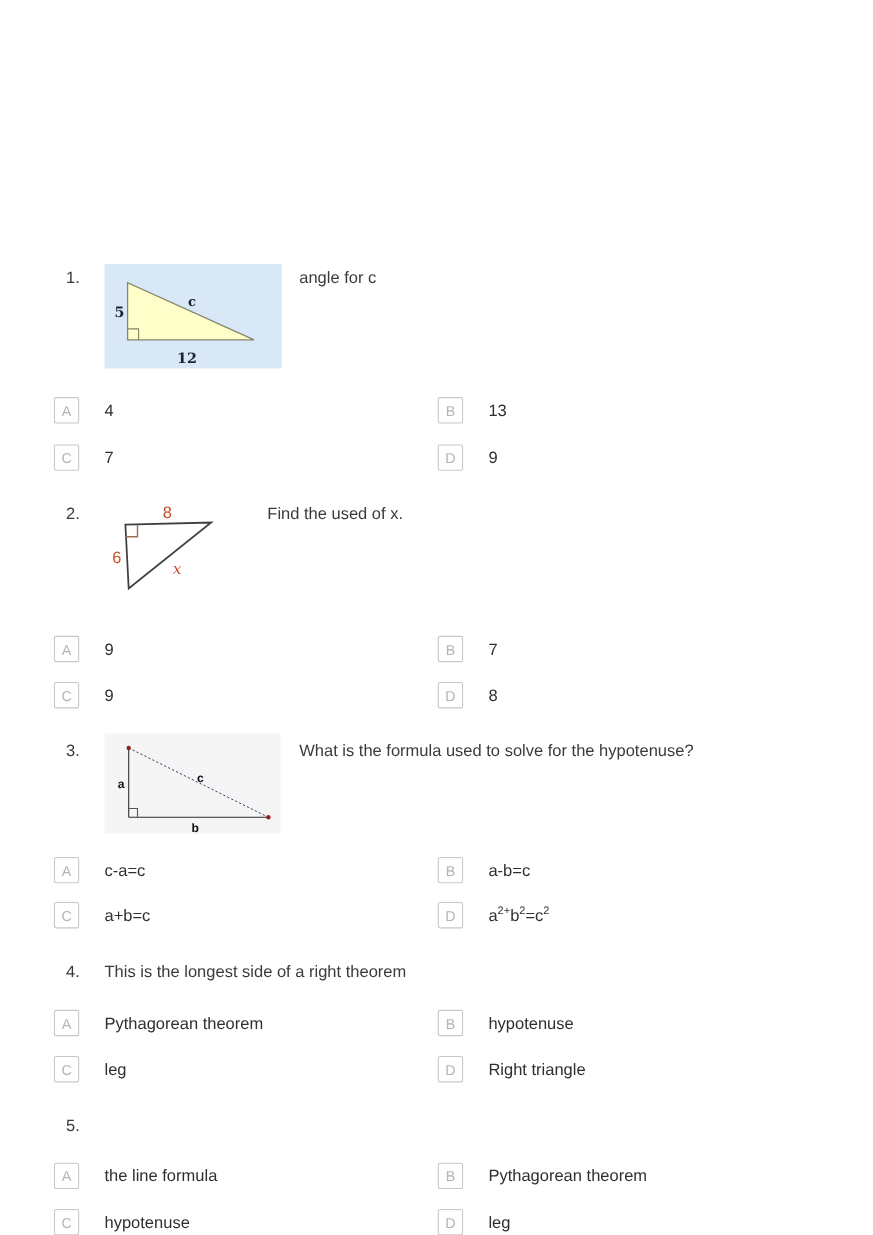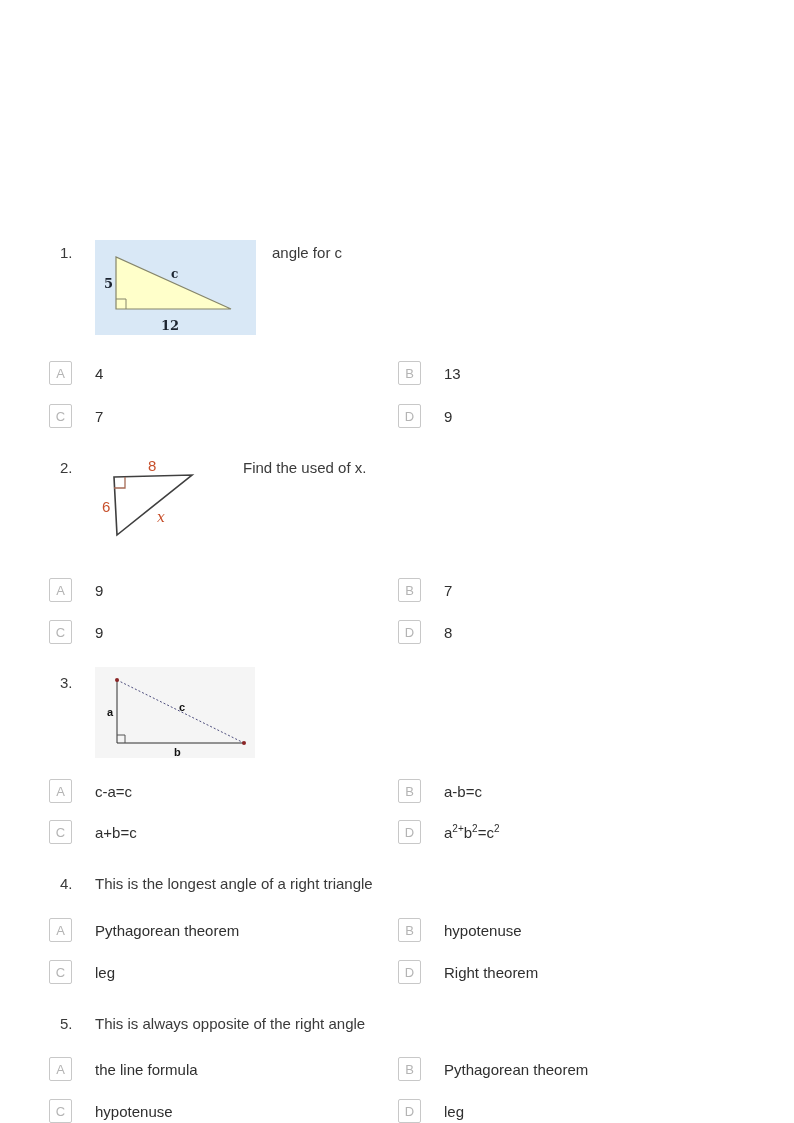--- a/index.html
+++ b/index.html
@@ -106,58 +106,58 @@
       <line x1="22" y1="76" x2="149" y2="76" stroke="#2e2e2e" stroke-width="1"></line>
       <line x1="22" y1="13" x2="149" y2="76" stroke="#3a3a6e" stroke-width="0.9" stroke-dasharray="2 2"></line>
       <polyline points="22,68 30,68 30,76" fill="none" stroke="#555555" stroke-width="1"></polyline>
       <circle cx="22" cy="13" r="2" fill="#8b2525"></circle>
       <circle cx="149" cy="76" r="2" fill="#8b2525"></circle>
       <text x="12" y="49" font-size="11" font-weight="bold" fill="#111111">a</text>
       <text x="79" y="89" font-size="11" font-weight="bold" fill="#111111">b</text>
       <text x="84" y="44" font-size="11" font-weight="bold" fill="#111111">c</text>
     </svg>
   </div>
+  <div class="qtext" style="left:272px; top:674px">What is the formula used to solve for the hypotenuse?</div>
   <div class="opt" style="left:49px; top:779px">
     <span class="letter">A</span>
     <span class="opt-text">c-a=c</span>
   </div>
   <div class="opt" style="left:398px; top:779px">
     <span class="letter">B</span>
     <span class="opt-text">a-b=c</span>
   </div>
   <div class="opt" style="left:49px; top:820px">
     <span class="letter">C</span>
     <span class="opt-text">a+b=c</span>
   </div>
   <div class="opt" style="left:398px; top:820px">
     <span class="letter">D</span>
     <span class="opt-text"><span>a</span><span class="sup">2+</span><span>b</span><span class="sup">2</span><span>=c</span><span class="sup">2</span></span>
   </div>
 
   <div class="qnum" style="left:60px; top:875px">4.</div>
-  <div class="qtext" style="left:95px; top:875px">This is the longest angle of a right triangle</div>
+  <div class="qtext" style="left:95px; top:875px">This is the longest side of a right theorem</div>
   <div class="opt" style="left:49px; top:918px">
     <span class="letter">A</span>
     <span class="opt-text">Pythagorean theorem</span>
   </div>
   <div class="opt" style="left:398px; top:918px">
     <span class="letter">B</span>
     <span class="opt-text">hypotenuse</span>
   </div>
   <div class="opt" style="left:49px; top:960px">
     <span class="letter">C</span>
     <span class="opt-text">leg</span>
   </div>
   <div class="opt" style="left:398px; top:960px">
     <span class="letter">D</span>
-    <span class="opt-text">Right theorem</span>
+    <span class="opt-text">Right triangle</span>
   </div>
 
   <div class="qnum" style="left:60px; top:1015px">5.</div>
-  <div class="qtext" style="left:95px; top:1015px">This is always opposite of the right angle</div>
   <div class="opt" style="left:49px; top:1057px">
     <span class="letter">A</span>
     <span class="opt-text">the line formula</span>
   </div>
   <div class="opt" style="left:398px; top:1057px">
     <span class="letter">B</span>
     <span class="opt-text">Pythagorean theorem</span>
   </div>
   <div class="opt" style="left:49px; top:1099px">
     <span class="letter">C</span>

